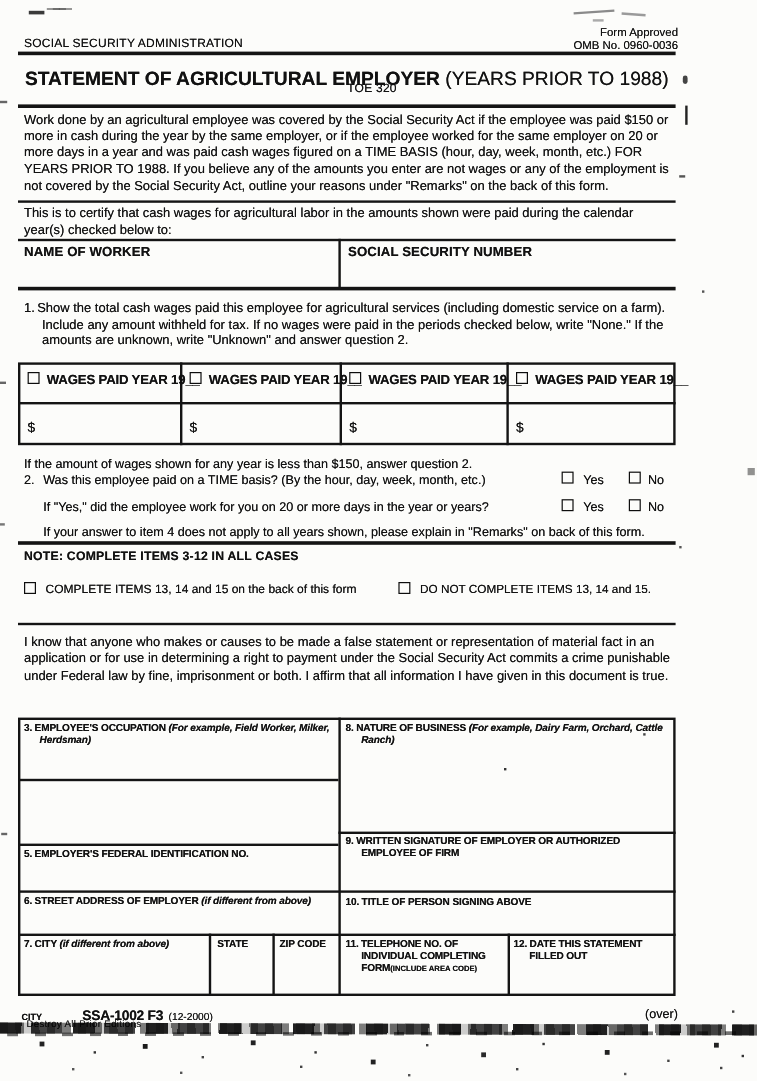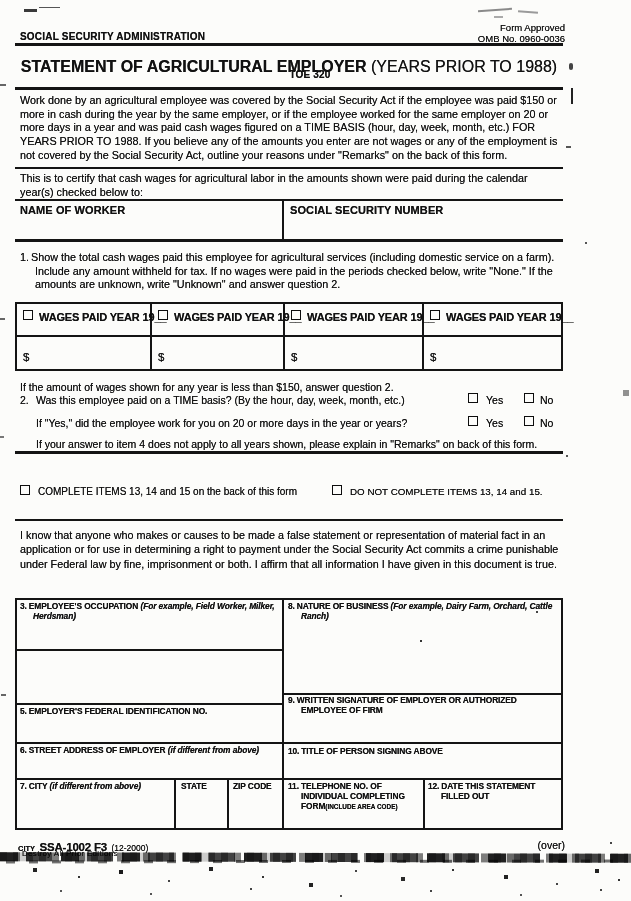--- a/index.html
+++ b/index.html
@@ -12,21 +12,21 @@
     color: #111;
     overflow: hidden;
     text-shadow: 0 0 .35px rgba(0,0,0,.75);
   }
   .abs { position: absolute; }
   .rule { position: absolute; left: 15px; width: 548px; background: #141414; }
   .vline { position: absolute; width: 2px; background: #141414; }
   .hline { position: absolute; height: 2px; background: #141414; }
   .box { position: absolute; border: 2px solid #141414; background: transparent; }
   .cb { position: absolute; width: 10px; height: 10px; border: 1.7px solid #0d0d0d; background: transparent; }
-  .small-caps-lbl { font-size: 10px; font-weight: 700; letter-spacing: .2px; }
+  .small-caps-lbl { font-size: 10px; font-weight: 400; letter-spacing: .2px; }
   .body-txt { font-size: 10.8px; line-height: 13.7px; }
   .tbl-lbl { font-size: 11px; font-weight: 600; letter-spacing: .1px; }
   .wage-lbl { font-size: 11px; font-weight: 700; letter-spacing: -.15px; white-space: nowrap; }
   .grid-lbl { font-size: 8.4px; font-weight: 700; letter-spacing: -.1px; line-height: 9.8px;
               padding-left: 13px; text-indent: -13px; }
   .grid-lbl .note { font-style: italic; font-weight: 700; }
   .tiny-note { font-size: 6.4px; letter-spacing: 0; }
   .yn-lbl { font-size: 10.5px; }
   .hang { padding-left: 15px; text-indent: -15px; }
   .num { margin-right: 2px; }
@@ -123,20 +123,21 @@
 
   <div class="abs yn-lbl" style="left:36px; top:417px; width:425px;">If "Yes," did the employee work for you on 20 or more days in the year or years?</div>
   <span class="cb" style="left:468px; top:416px;"></span>
   <div class="abs yn-lbl" style="left:486px; top:417px;">Yes</div>
   <span class="cb" style="left:524px; top:416px;"></span>
   <div class="abs yn-lbl" style="left:540px; top:417px;">No</div>
 
   <div class="abs yn-lbl" style="left:36px; top:438px; width:530px;">If your answer to item 4 does not apply to all years shown, please explain in "Remarks" on back of this form.</div>
 
   <div class="rule" style="top:451px; height:3px;"></div>
+  <div class="abs" style="left:20px; top:459px; font-size:10.2px; font-weight:700; letter-spacing:.2px;">NOTE:  COMPLETE ITEMS 3-12 IN ALL CASES</div>
 
   <span class="cb" style="left:20px; top:485px;"></span>
   <div class="abs" style="left:38px; top:486px; font-size:10px;">COMPLETE ITEMS 13, 14 and 15 on the back of this form</div>
   <span class="cb" style="left:332px; top:485px;"></span>
   <div class="abs" style="left:350px; top:486px; font-size:9.8px;">DO NOT COMPLETE ITEMS 13, 14 and 15.</div>
 
   <div class="rule" style="top:519px; height:2px;"></div>
   <div class="abs" style="left:20px; top:528px; width:546px; font-size:10.8px; line-height:14.4px;">I know that anyone who makes or causes to be made a false statement or representation of material fact in an application or for use in determining a right to payment under the Social Security Act commits a crime punishable under Federal law by fine, imprisonment or both.  I affirm that all information I have given in this document is true.</div>
 
   <div class="box" style="left:15px; top:598px; width:548px; height:232px;"></div>
@@ -179,21 +180,21 @@
   <div class="abs grid-lbl" style="left:233px; top:782px;">ZIP CODE</div>
   <div class="abs grid-lbl" style="left:288px; top:782px; width:128px;">
     <span class="num">11.</span><span>TELEPHONE NO. OF INDIVIDUAL COMPLETING FORM</span><span class="tiny-note">(INCLUDE AREA CODE)</span>
   </div>
   <div class="abs grid-lbl" style="left:428px; top:782px; width:120px;">
     <span class="num">12.</span><span>DATE THIS STATEMENT FILLED OUT</span>
   </div>
 
   <div class="abs" style="left:18px; top:837px;">
     <span style="font-size:7.5px; font-weight:700;">CITY</span>
-    <span style="font-size:11.5px; font-weight:700; letter-spacing:-.2px;">SSA-1002 F3</span>
+    <span style="font-size:11.5px; font-weight:700; letter-spacing:-.2px;margin-left:29px;">SSA-1002 F3</span>
     <span style="font-size:8.5px;">(12-2000)</span>
   </div>
   <div class="abs" style="left:465px; top:839px; width:100px; text-align:right; font-size:10.5px;">(over)</div>
   <div class="abs" style="left:22px; top:849px; font-size:8px; color:#333; letter-spacing:.3px;">Destroy All Prior Editions</div>
 
   <div class="artifact" style="left:0; top:853px; width:631px; height:9px; opacity:.92; transform:rotate(.15deg);
               background:
                 repeating-linear-gradient(92deg, rgba(0,0,0,.95) 0 18px, rgba(0,0,0,.2) 18px 26px, rgba(0,0,0,.8) 26px 52px, rgba(0,0,0,0) 52px 61px),
                 repeating-linear-gradient(88deg, rgba(0,0,0,.55) 0 7px, rgba(0,0,0,0) 7px 13px);"></div>
   <div class="artifact" style="left:6px; top:860px; width:618px; height:3px; opacity:.55; transform:rotate(-.1deg);

